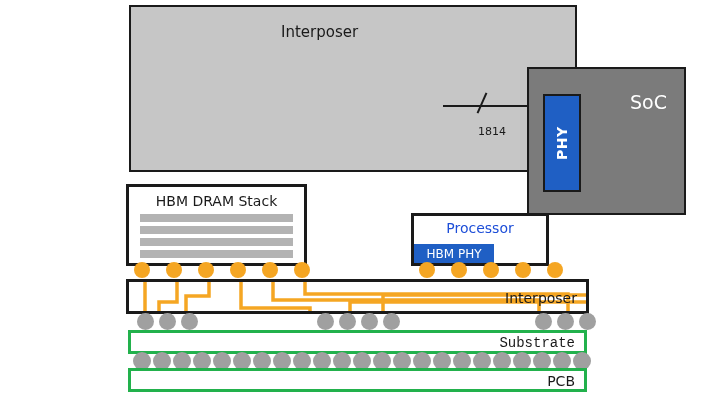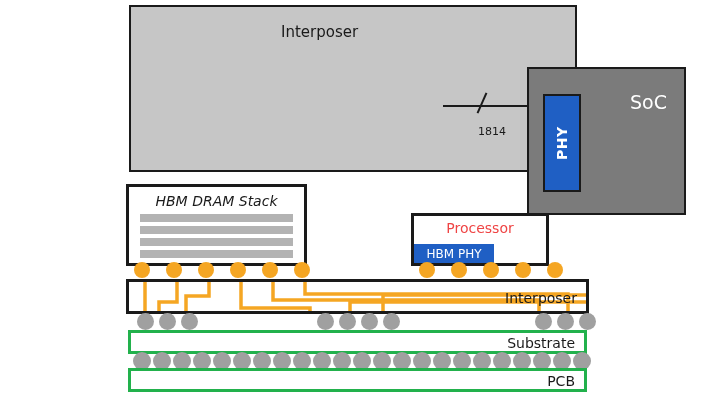--- a/index.html
+++ b/index.html
@@ -98,21 +98,20 @@
     color: #1a1a1a;
     white-space: nowrap;
   }
 
   
   #hbm-stack-box {
     left: 126px; top: 184px;
     width: 181px; height: 82px;
     background: #ffffff;
     border: 3px solid #1a1a1a;
-    font-style: italic;
   }
   #hbm-stack-title {
     left: 0; top: 6px;
     width: 100%;
     text-align: center;
     font-size: 14px;
     color: #1a1a1a;
   }
   .die-layer {
     left: 11px;
@@ -126,21 +125,21 @@
     left: 411px; top: 213px;
     width: 138px; height: 53px;
     background: #ffffff;
     border: 3px solid #1a1a1a;
   }
   #processor-title {
     left: 0; top: 4px;
     width: 100%;
     text-align: center;
     font-size: 14px;
-    color: #ef4444;
+    color: #1d4ed8;
   }
   #hbm-phy-box {
     left: 0; top: 28px;
     width: 80px; height: 19px;
     background: #1f5fc4;
     display: flex;
     align-items: center;
     justify-content: center;
     color: #ffffff;
     font-size: 12px;
@@ -164,21 +163,21 @@
     width: 100%; height: 100%;
   }
 
   
   .green-layer {
     background: #ffffff;
     border: 3px solid #22b14c;
   }
   #substrate-box {
     left: 128px; top: 330px;
-    width: 459px; height: 24px;
+    width: 459px; height: 24px; font-family: Liberation Mono, monospace;
   }
   #pcb-box {
     left: 128px; top: 368px;
     width: 459px; height: 24px;
   }
   .green-label {
     right: 9px; top: 2px;
     font-size: 14px;
     color: #1a1a1a;
   }

